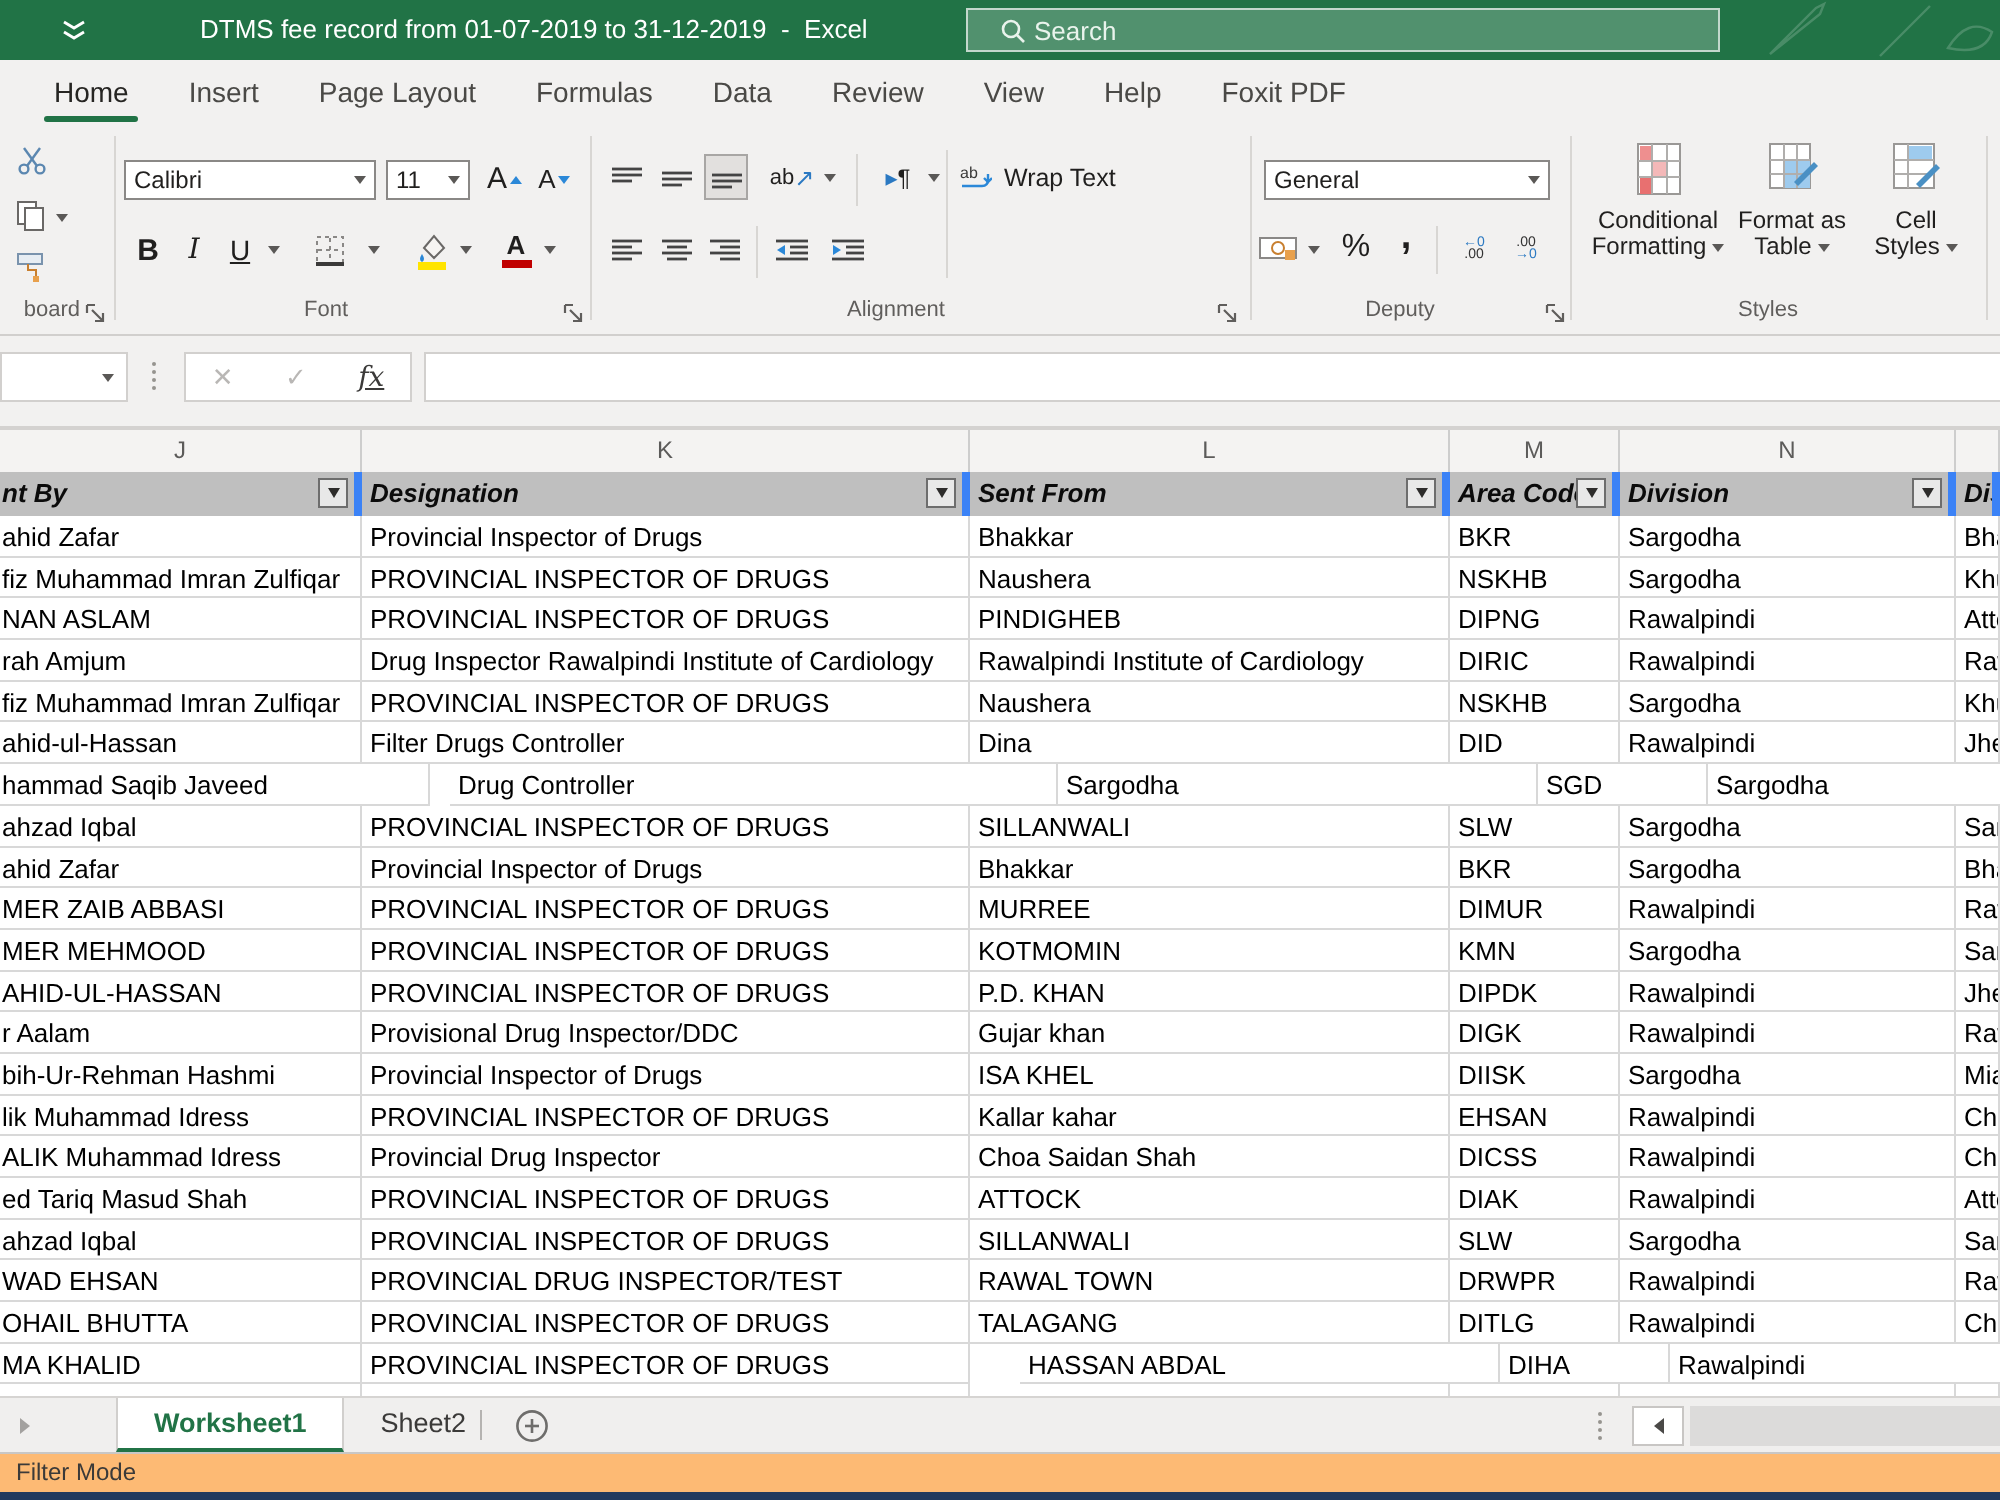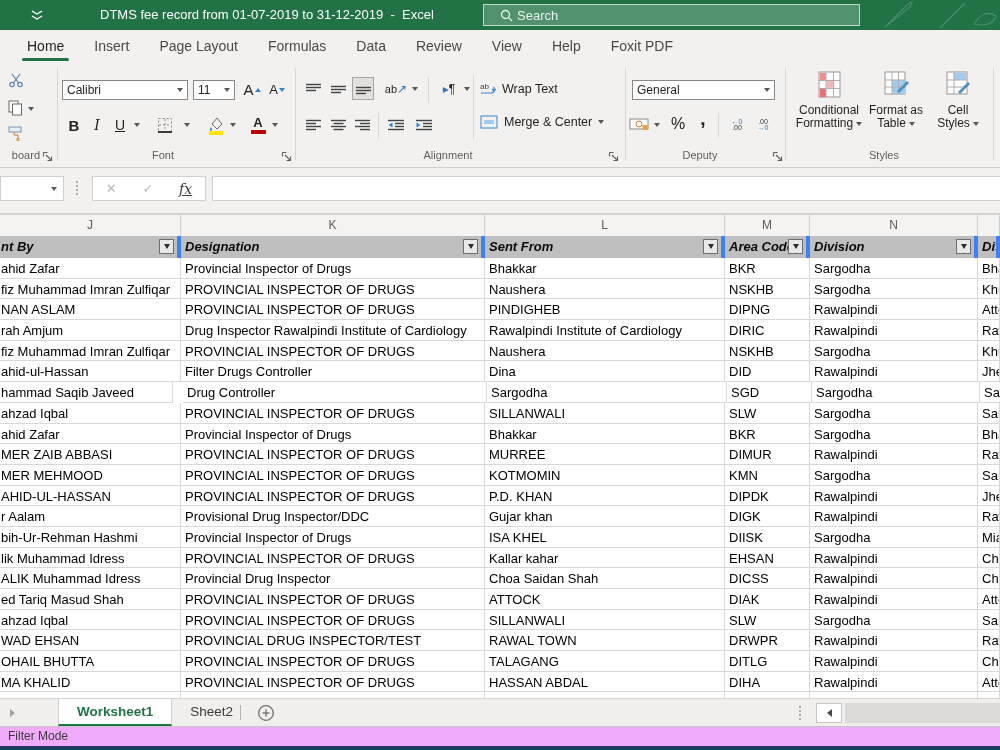--- a/index.html
+++ b/index.html
@@ -68,21 +68,21 @@
   .stab{height:27px;line-height:26px;padding:0 18px;font-size:13.5px;color:#3b3a39;box-sizing:border-box;}
   .stab.active{background:#fff;color:#217346;font-weight:bold;border-left:1px solid #d1cfcd;border-right:1px solid #d1cfcd;border-bottom:2px solid #217346;}
   .tdiv{position:absolute;left:240px;top:6px;width:1px;height:15px;background:#b5b3b1;}
   .addsheet{position:absolute;left:257px;top:5px;}
   .sgrip{left:799px;top:7px;}
   .sscrollbtn{position:absolute;left:816px;top:4px;width:26px;height:20px;background:#fff;border:1px solid #c8c6c4;box-sizing:border-box;display:flex;align-items:center;justify-content:center;}
   .sscrollbtn .tri{width:0;height:0;border-top:4px solid transparent;border-bottom:4px solid transparent;border-right:5px solid #4a4947;}
   .sthumb{position:absolute;left:845px;top:4px;width:155px;height:20px;background:#dcdbda;}
 
   
-  .statusbar{position:absolute;left:0;top:726px;width:1000px;height:20px;background:#f0abfc;border-top:1px solid #c9c7c5;box-sizing:border-box;font-size:12px;color:#3b3a39;line-height:19px;padding-left:8px;}
+  .statusbar{position:absolute;left:0;top:726px;width:1000px;height:20px;background:#fdba74;border-top:1px solid #c9c7c5;box-sizing:border-box;font-size:12px;color:#3b3a39;line-height:19px;padding-left:8px;}
   .navy{position:absolute;left:0;top:746px;width:1000px;height:4px;background:#223a5e;}
 </style>
 </head>
 <body>
 
 <div class="screen">
 
   <div class="titlebar">
     <svg class="collapse-ico" width="14" height="12" viewBox="0 0 14 12" fill="none" stroke="#ffffff" stroke-width="1.4">
       <path d="M2 2 L7 5 L12 2"></path>
@@ -285,28 +285,20 @@
         </svg>
     </div>
     <div class="gsep" style="left:473px;top:12px;height:64px"></div>
     <div class="ib" style="left:480px;top:17px;width:190px;height:18px;justify-content:flex-start">
       <svg width="16" height="14" viewBox="0 0 16 14">
           <text x="0" y="7" font-size="8" fill="#3b3a39">ab</text>
           <path d="M1 11 h10 q3 0 3 -3" stroke="#2b88d8" fill="none" stroke-width="1.2"></path>
           <path d="M14 5 l0 4 M12 7 l2 2 2 -2" stroke="#2b88d8" fill="none" stroke-width="1.2"></path>
         </svg>
       <span style="margin-left:6px;font-size:12.5px">Wrap Text</span>
-    </div>
-    <div class="ib" style="left:480px;top:50px;width:190px;height:18px;justify-content:flex-start">
-      <svg width="18" height="14" viewBox="0 0 18 14" fill="none">
-          <rect x="1" y="1" width="16" height="12" stroke="#2b88d8"></rect>
-          <rect x="4" y="5" width="10" height="4" fill="#9ecbee"></rect>
-        </svg>
-      <span style="margin-left:6px;font-size:12.5px">Merge &amp; Center</span>
-      <span class="chev" style="margin-left:6px"></span>
     </div>
     <div class="glabel" style="left:385px;width:126px">Alignment</div>
     <svg class="launcher" style="left:608px;top:88px" viewBox="0 0 11 11" fill="none" stroke="#605e5c" stroke-width="1.1">
       <path d="M1.5 1.5 h4 M1.5 1.5 v4"></path>
         <path d="M4 4 L9 9 M9.5 5.5 v4 h-4"></path>
     </svg>
 
     <div class="selbox" style="left:632px;top:17px;width:143px">
       <span>General</span>
         <span class="chev"></span>
@@ -413,35 +405,35 @@
         </div></div><div class="fc" style="width: 168px;"><span>Division</span><div class="fbtn">
           <div class="ftri"></div>
         </div></div><div class="fc" style="width: 22px;"><span>Dis</span></div></div>
   <div class="gridrows" id="gridRows">
       <div class="grow"><div class="gc first" style="width: 181px;">ahid Zafar</div><div class="gc" style="width: 304px;">Provincial Inspector of Drugs</div><div class="gc" style="width: 240px;">Bhakkar</div><div class="gc" style="width: 85px;">BKR</div><div class="gc" style="width: 168px;">Sargodha</div><div class="gc" style="width: 22px;">Bhakkar</div></div>
       <div class="grow"><div class="gc first" style="width: 181px;">fiz Muhammad Imran Zulfiqar</div><div class="gc" style="width: 304px;">PROVINCIAL INSPECTOR OF DRUGS</div><div class="gc" style="width: 240px;">Naushera</div><div class="gc" style="width: 85px;">NSKHB</div><div class="gc" style="width: 168px;">Sargodha</div><div class="gc" style="width: 22px;">Khushab</div></div>
       <div class="grow"><div class="gc first" style="width: 181px;">NAN ASLAM</div><div class="gc" style="width: 304px;">PROVINCIAL INSPECTOR OF DRUGS</div><div class="gc" style="width: 240px;">PINDIGHEB</div><div class="gc" style="width: 85px;">DIPNG</div><div class="gc" style="width: 168px;">Rawalpindi</div><div class="gc" style="width: 22px;">Attock</div></div>
       <div class="grow"><div class="gc first" style="width: 181px;">rah Amjum</div><div class="gc" style="width: 304px;">Drug Inspector Rawalpindi Institute of Cardiology</div><div class="gc" style="width: 240px;">Rawalpindi Institute of Cardiology</div><div class="gc" style="width: 85px;">DIRIC</div><div class="gc" style="width: 168px;">Rawalpindi</div><div class="gc" style="width: 22px;">Rawalpindi</div></div>
       <div class="grow"><div class="gc first" style="width: 181px;">fiz Muhammad Imran Zulfiqar</div><div class="gc" style="width: 304px;">PROVINCIAL INSPECTOR OF DRUGS</div><div class="gc" style="width: 240px;">Naushera</div><div class="gc" style="width: 85px;">NSKHB</div><div class="gc" style="width: 168px;">Sargodha</div><div class="gc" style="width: 22px;">Khushab</div></div>
       <div class="grow"><div class="gc first" style="width: 181px;">ahid-ul-Hassan</div><div class="gc" style="width: 304px;">Filter Drugs Controller</div><div class="gc" style="width: 240px;">Dina</div><div class="gc" style="width: 85px;">DID</div><div class="gc" style="width: 168px;">Rawalpindi</div><div class="gc" style="width: 22px;">Jhelum</div></div>
-      <div class="grow"><div class="gc first" style="width: 173px;">hammad Saqib Javeed</div><div class="gc" style="width: 304px; margin-left: 10px;">Drug Controller</div><div class="gc" style="width: 240px;">Sargodha</div><div class="gc" style="width: 85px;">SGD</div><div class="gc" style="width: 168px;">Sargodha</div><div class="gc" style="width: 22px;">Sargodha</div></div>
+      <div class="grow"><div class="gc first" style="width: 215px;">hammad Saqib Javeed</div><div class="gc" style="width: 304px; margin-left: 10px;">Drug Controller</div><div class="gc" style="width: 240px;">Sargodha</div><div class="gc" style="width: 85px;">SGD</div><div class="gc" style="width: 168px;">Sargodha</div><div class="gc" style="width: 22px;">Sargodha</div></div>
       <div class="grow"><div class="gc first" style="width: 181px;">ahzad Iqbal</div><div class="gc" style="width: 304px;">PROVINCIAL INSPECTOR OF DRUGS</div><div class="gc" style="width: 240px;">SILLANWALI</div><div class="gc" style="width: 85px;">SLW</div><div class="gc" style="width: 168px;">Sargodha</div><div class="gc" style="width: 22px;">Sargodha</div></div>
       <div class="grow"><div class="gc first" style="width: 181px;">ahid Zafar</div><div class="gc" style="width: 304px;">Provincial Inspector of Drugs</div><div class="gc" style="width: 240px;">Bhakkar</div><div class="gc" style="width: 85px;">BKR</div><div class="gc" style="width: 168px;">Sargodha</div><div class="gc" style="width: 22px;">Bhakkar</div></div>
       <div class="grow"><div class="gc first" style="width: 181px;">MER ZAIB ABBASI</div><div class="gc" style="width: 304px;">PROVINCIAL INSPECTOR OF DRUGS</div><div class="gc" style="width: 240px;">MURREE</div><div class="gc" style="width: 85px;">DIMUR</div><div class="gc" style="width: 168px;">Rawalpindi</div><div class="gc" style="width: 22px;">Rawalpindi</div></div>
       <div class="grow"><div class="gc first" style="width: 181px;">MER MEHMOOD</div><div class="gc" style="width: 304px;">PROVINCIAL INSPECTOR OF DRUGS</div><div class="gc" style="width: 240px;">KOTMOMIN</div><div class="gc" style="width: 85px;">KMN</div><div class="gc" style="width: 168px;">Sargodha</div><div class="gc" style="width: 22px;">Sargodha</div></div>
       <div class="grow"><div class="gc first" style="width: 181px;">AHID-UL-HASSAN</div><div class="gc" style="width: 304px;">PROVINCIAL INSPECTOR OF DRUGS</div><div class="gc" style="width: 240px;">P.D. KHAN</div><div class="gc" style="width: 85px;">DIPDK</div><div class="gc" style="width: 168px;">Rawalpindi</div><div class="gc" style="width: 22px;">Jhelum</div></div>
       <div class="grow"><div class="gc first" style="width: 181px;">r Aalam</div><div class="gc" style="width: 304px;">Provisional Drug Inspector/DDC</div><div class="gc" style="width: 240px;">Gujar khan</div><div class="gc" style="width: 85px;">DIGK</div><div class="gc" style="width: 168px;">Rawalpindi</div><div class="gc" style="width: 22px;">Rawalpindi</div></div>
       <div class="grow"><div class="gc first" style="width: 181px;">bih-Ur-Rehman Hashmi</div><div class="gc" style="width: 304px;">Provincial Inspector of Drugs</div><div class="gc" style="width: 240px;">ISA KHEL</div><div class="gc" style="width: 85px;">DIISK</div><div class="gc" style="width: 168px;">Sargodha</div><div class="gc" style="width: 22px;">Mianwali</div></div>
       <div class="grow"><div class="gc first" style="width: 181px;">lik Muhammad Idress</div><div class="gc" style="width: 304px;">PROVINCIAL INSPECTOR OF DRUGS</div><div class="gc" style="width: 240px;">Kallar kahar</div><div class="gc" style="width: 85px;">EHSAN</div><div class="gc" style="width: 168px;">Rawalpindi</div><div class="gc" style="width: 22px;">Chakwal</div></div>
       <div class="grow"><div class="gc first" style="width: 181px;">ALIK Muhammad Idress</div><div class="gc" style="width: 304px;">Provincial Drug Inspector</div><div class="gc" style="width: 240px;">Choa Saidan Shah</div><div class="gc" style="width: 85px;">DICSS</div><div class="gc" style="width: 168px;">Rawalpindi</div><div class="gc" style="width: 22px;">Chakwal</div></div>
       <div class="grow"><div class="gc first" style="width: 181px;">ed Tariq Masud Shah</div><div class="gc" style="width: 304px;">PROVINCIAL INSPECTOR OF DRUGS</div><div class="gc" style="width: 240px;">ATTOCK</div><div class="gc" style="width: 85px;">DIAK</div><div class="gc" style="width: 168px;">Rawalpindi</div><div class="gc" style="width: 22px;">Attock</div></div>
       <div class="grow"><div class="gc first" style="width: 181px;">ahzad Iqbal</div><div class="gc" style="width: 304px;">PROVINCIAL INSPECTOR OF DRUGS</div><div class="gc" style="width: 240px;">SILLANWALI</div><div class="gc" style="width: 85px;">SLW</div><div class="gc" style="width: 168px;">Sargodha</div><div class="gc" style="width: 22px;">Sargodha</div></div>
       <div class="grow"><div class="gc first" style="width: 181px;">WAD EHSAN</div><div class="gc" style="width: 304px;">PROVINCIAL DRUG INSPECTOR/TEST</div><div class="gc" style="width: 240px;">RAWAL TOWN</div><div class="gc" style="width: 85px;">DRWPR</div><div class="gc" style="width: 168px;">Rawalpindi</div><div class="gc" style="width: 22px;">Rawalpindi</div></div>
       <div class="grow"><div class="gc first" style="width: 181px;">OHAIL BHUTTA</div><div class="gc" style="width: 304px;">PROVINCIAL INSPECTOR OF DRUGS</div><div class="gc" style="width: 240px;">TALAGANG</div><div class="gc" style="width: 85px;">DITLG</div><div class="gc" style="width: 168px;">Rawalpindi</div><div class="gc" style="width: 22px;">Chakwal</div></div>
-      <div class="grow"><div class="gc first" style="width: 181px;">MA KHALID</div><div class="gc" style="width: 304px;">PROVINCIAL INSPECTOR OF DRUGS</div><div class="gc" style="width: 240px;">HASSAN ABDAL</div><div class="gc" style="width: 85px;">DIHA</div><div class="gc" style="width: 168px;">Rawalpindi</div><div class="gc" style="width: 22px;">Attock</div></div>
+      <div class="grow"><div class="gc first" style="width: 181px;">MA KHALID</div><div class="gc" style="width: 304px;">PROVINCIAL INSPECTOR OF DRUGS</div><div class="gc" style="width: 240px; margin-left: 25px;">HASSAN ABDAL</div><div class="gc" style="width: 85px;">DIHA</div><div class="gc" style="width: 168px;">Rawalpindi</div><div class="gc" style="width: 22px;">Attock</div></div>
       <div class="grow"><div class="gc first" style="width: 181px;"></div><div class="gc" style="width: 304px;"></div><div class="gc" style="width: 240px;"></div><div class="gc" style="width: 85px;"></div><div class="gc" style="width: 168px;"></div><div class="gc" style="width: 22px;"></div></div>
     </div>
 
   <div class="sheetbar">
     <div class="navtri"></div>
     <div class="stabs" id="sheetTabs">
         <div class="stab active">Worksheet1</div>
         <div class="stab">Sheet2</div>
       </div>
     <div class="tdiv"></div>

